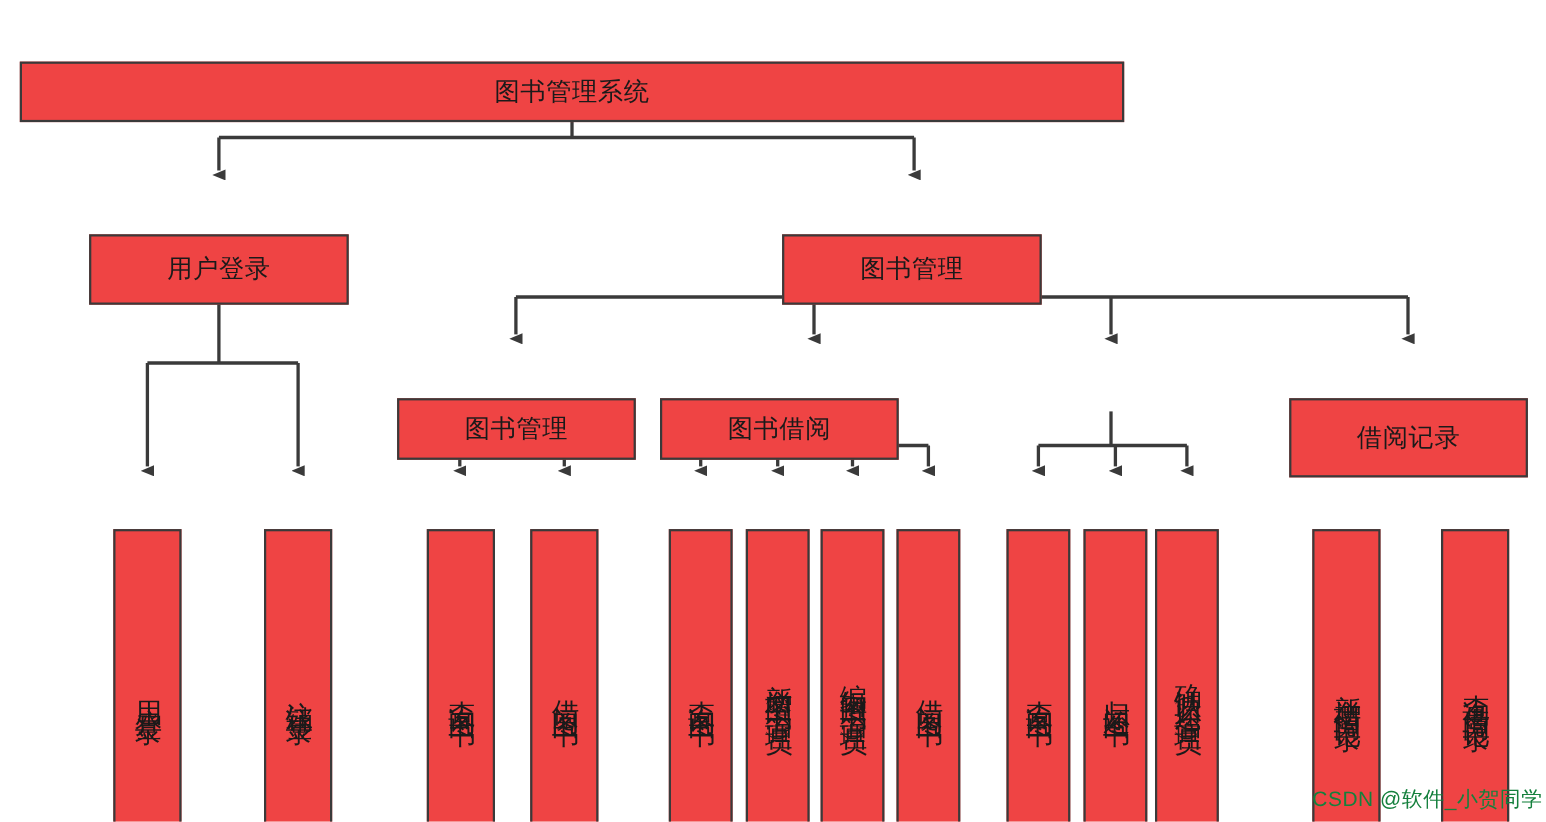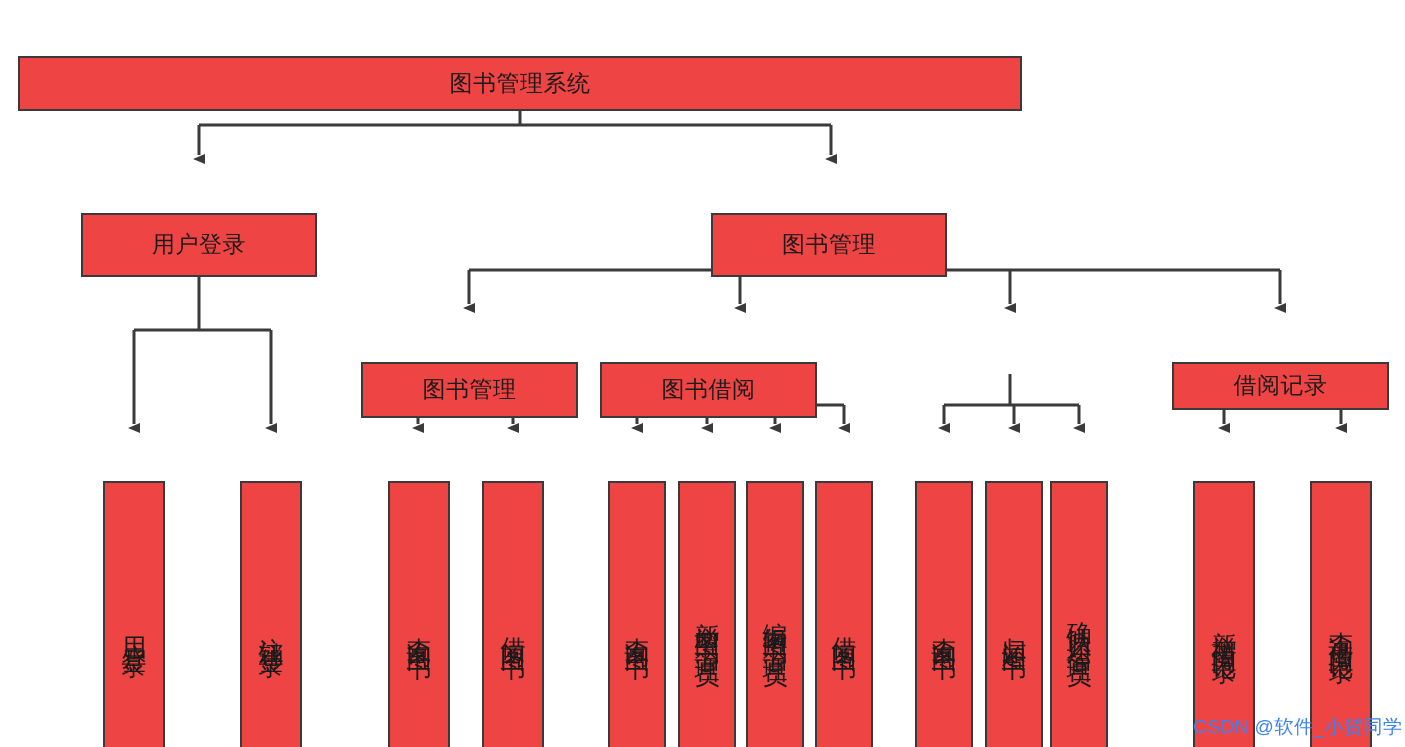--- a/index.html
+++ b/index.html
@@ -127,21 +127,21 @@
   <div class="node horiz" style="left: 711px; top: 169px; width: 236px; height: 64px;">
     <span class="label">图书管理</span>
   </div>
 
   <div class="node horiz" style="left: 361px; top: 318px; width: 217px; height: 56px;">
     <span class="label">图书管理</span>
   </div>
   <div class="node horiz" style="left: 600px; top: 318px; width: 217px; height: 56px;">
     <span class="label">图书借阅</span>
   </div>
-  <div class="node horiz" style="left: 1172px; top: 318px; width: 217px; height: 48px;">
+  <div class="node horiz" style="left: 1172px; top: 318px; width: 217px; height: 72px;">
     <span class="label">借阅记录</span>
   </div>
 
   <div class="node vert" style="left: 103px; top: 437px; width: 62px; height: 296px;">
     <span class="label">用户登录</span>
   </div>
   <div class="node vert" style="left: 240px; top: 437px; width: 62px; height: 296px;">
     <span class="label">注销登录</span>
   </div>
   <div class="node vert" style="left: 388px; top: 437px; width: 62px; height: 296px;">
@@ -171,15 +171,15 @@
   <div class="node vert" style="left: 1050px; top: 437px; width: 58px; height: 296px;">
     <span class="label">确认归还（管理员）</span>
   </div>
   <div class="node vert" style="left: 1193px; top: 437px; width: 62px; height: 296px;">
     <span class="label">新增借阅记录</span>
   </div>
   <div class="node vert" style="left: 1310px; top: 437px; width: 62px; height: 296px;">
     <span class="label">查询借阅记录</span>
   </div>
 
-  <div class="watermark" style="left: 1193px; top: 714px; color: #3b82f6;">CSDN @软件_小贺同学</div>
+  <div class="watermark" style="left: 1193px; top: 714px; color: #15803d;">CSDN @软件_小贺同学</div>
 
 </div>
 
 </body></html>

